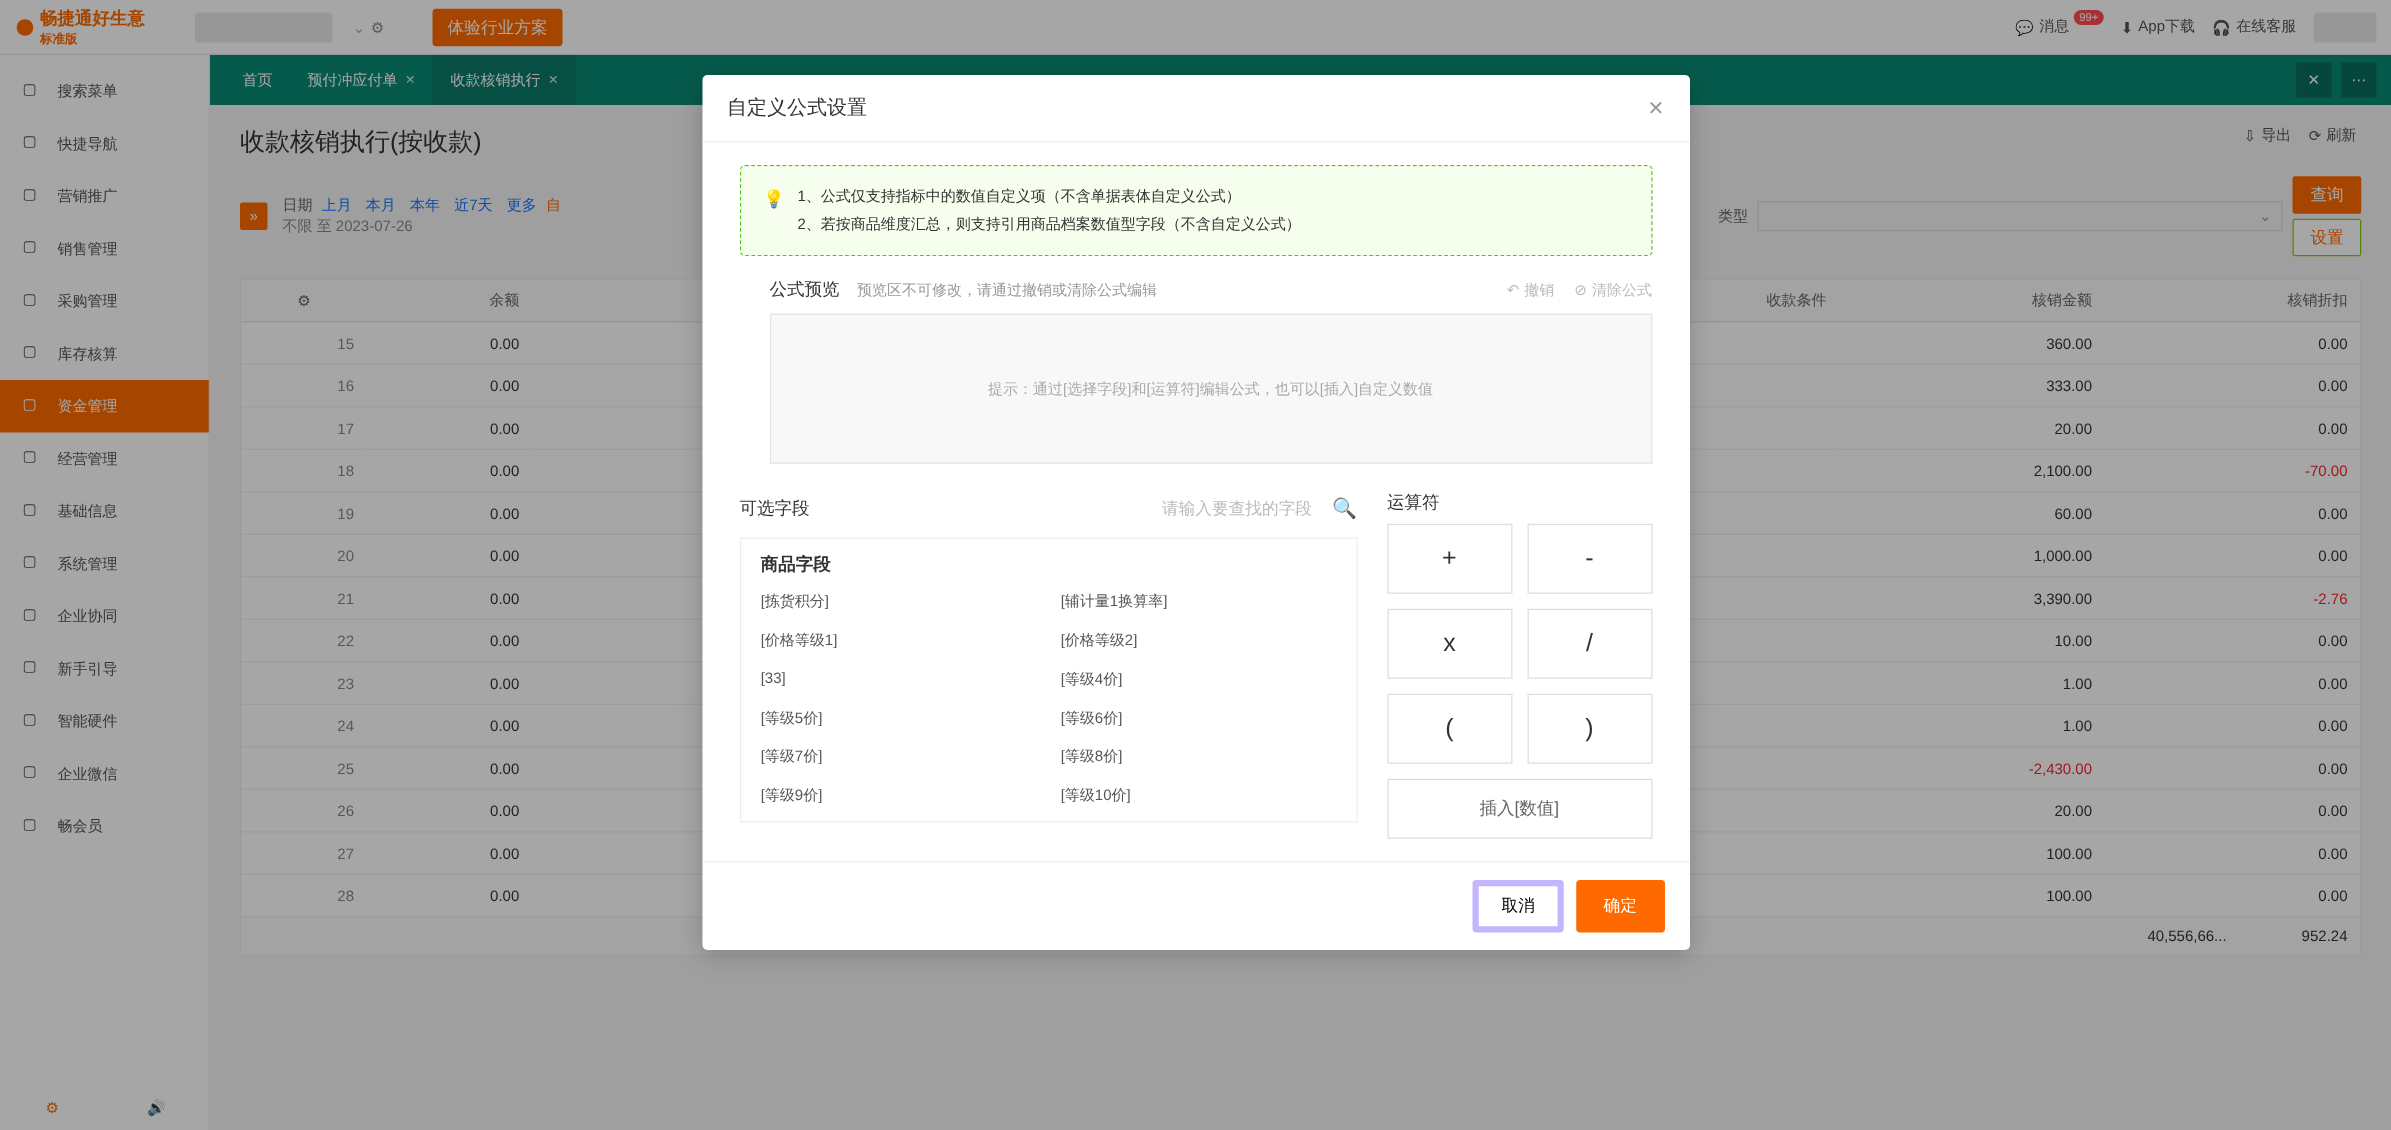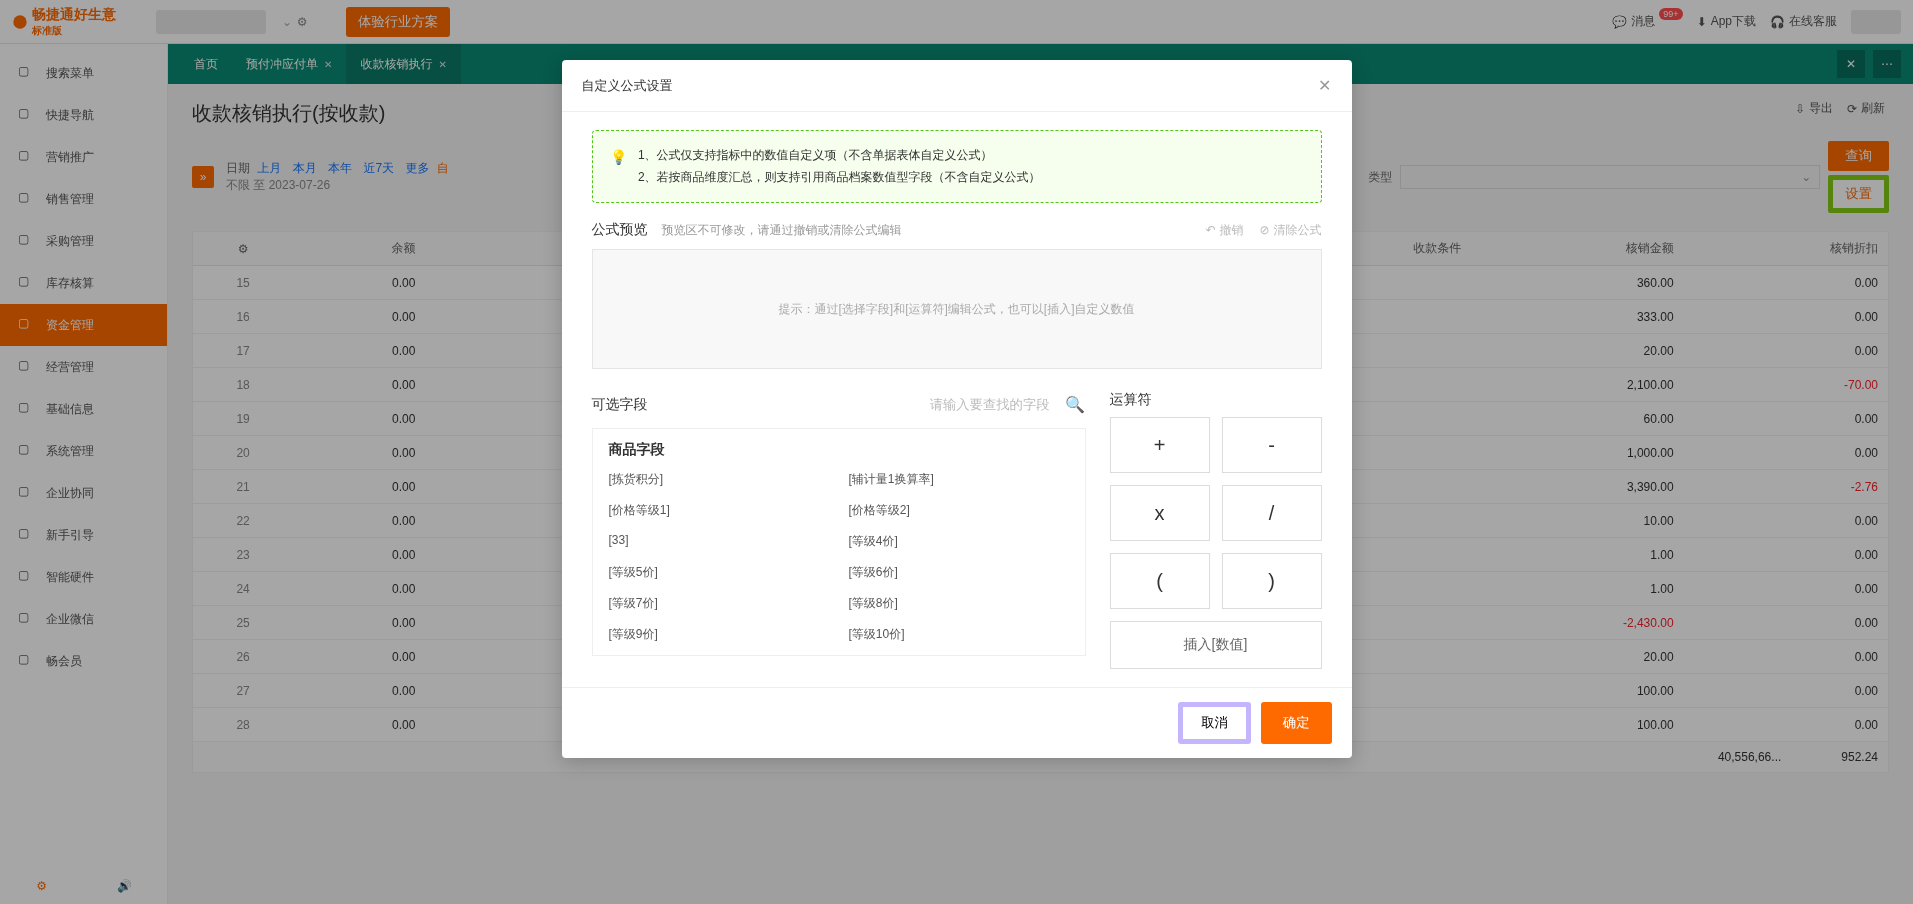--- a/index.html
+++ b/index.html
@@ -41,45 +41,45 @@
 .top-actions span { cursor: pointer; display: flex; align-items: center; gap: 4px; }
 
 .filter-row { display: flex; align-items: center; gap: 12px; color: #666; margin: 14px 0; }
 .collapse-btn { width: 22px; height: 22px; background: #ff6a00; color: #fff; display: flex; align-items: center; justify-content: center; border-radius: 2px; cursor: pointer; }
 .filter-links a { color: #1677ff; margin: 0 4px; cursor: pointer; }
 .filter-cur { color: #ff6a00; }
 .date-display { color: #888; font-size: 12px; }
 .filter-right { margin-left: auto; display: flex; gap: 8px; align-items: center; }
 .type-select { border: 1px solid #ddd; padding: 4px 8px; width: 420px; display: flex; justify-content: space-between; cursor: pointer; color: #999; }
 .query-btn { background: #ff6a00; color: #fff; border: none; padding: 6px 14px; border-radius: 2px; cursor: pointer; }
-.setting-btn { border: 5px solid #84cc16; color: #ff6a00; background: #fff; padding: 5px 12px; border-radius: 2px; cursor: pointer; }
+.setting-btn { border: 1px solid #84cc16; color: #ff6a00; background: #fff; padding: 5px 12px; border-radius: 2px; cursor: pointer; }
 
 
 .table-wrap { margin-top: 18px; background: #fff; border: 1px solid #eee; }
 table { width: 100%; border-collapse: collapse; }
 th, td { padding: 8px 10px; border-bottom: 1px solid #f0f0f0; text-align: right; }
 th { background: #fafafa; color: #666; font-weight: 500; border-bottom: 1px solid #e5e5e5; }
-td.idx { text-align: center; color: #888; }
+td.idx { text-align: right; color: #888; }
 th.idx { text-align: center; }
 td.txt, th.txt { text-align: left; }
 td.neg { color: #f5222d; }
 .table-footer { display: flex; justify-content: flex-end; background: #fafafa; padding: 8px 10px; gap: 60px; font-weight: 500; }
 
 
 .dim { position: absolute; inset: 0; background: rgba(0,0,0,0.35); z-index: 50; }
 
 
 .modal { position: absolute; left: 50%; top: 60px; transform: translateX(-50%); width: 790px; background: #fff; z-index: 60; border-radius: 4px; box-shadow: 0 4px 20px rgba(0,0,0,0.2); display: flex; flex-direction: column; max-height: 800px; }
 .modal-header { padding: 16px 20px; border-bottom: 1px solid #eee; display: flex; align-items: center; }
-.modal-title { font-size: 13px; font-weight: 500; }
+.modal-title { font-size: 16px; font-weight: 500; }
 .modal-close { margin-left: auto; font-size: 16px; color: #999; cursor: pointer; }
 .modal-body { padding: 18px 30px; overflow-y: auto; flex: 1; }
 .tip-box { border: 1px dashed #52c41a; background: #f6ffed; padding: 14px 18px; border-radius: 4px; color: #333; line-height: 1.8; display: flex; gap: 10px; }
 .tip-icon { color: #faad14; font-size: 14px; }
-.preview-section { margin-top: 18px; }
+.preview-section { margin-top: 18px; margin-left: 24px; }
 .preview-head { display: flex; align-items: center; gap: 14px; }
 .preview-title { font-size: 14px; font-weight: 500; }
 .preview-sub { color: #999; font-size: 12px; }
 .preview-actions { margin-left: auto; display: flex; gap: 16px; color: #bbb; }
 .preview-actions span { cursor: pointer; display: flex; align-items: center; gap: 4px; }
 .preview-area { margin-top: 10px; border: 1px solid #e5e5e5; background: #f8f8f8; height: 120px; display: flex; align-items: center; justify-content: center; color: #aaa; font-size: 12px; }
 
 .lower { display: flex; gap: 24px; margin-top: 22px; }
 .lower-left { flex: 1; }
 .lower-title { font-size: 14px; font-weight: 500; }

